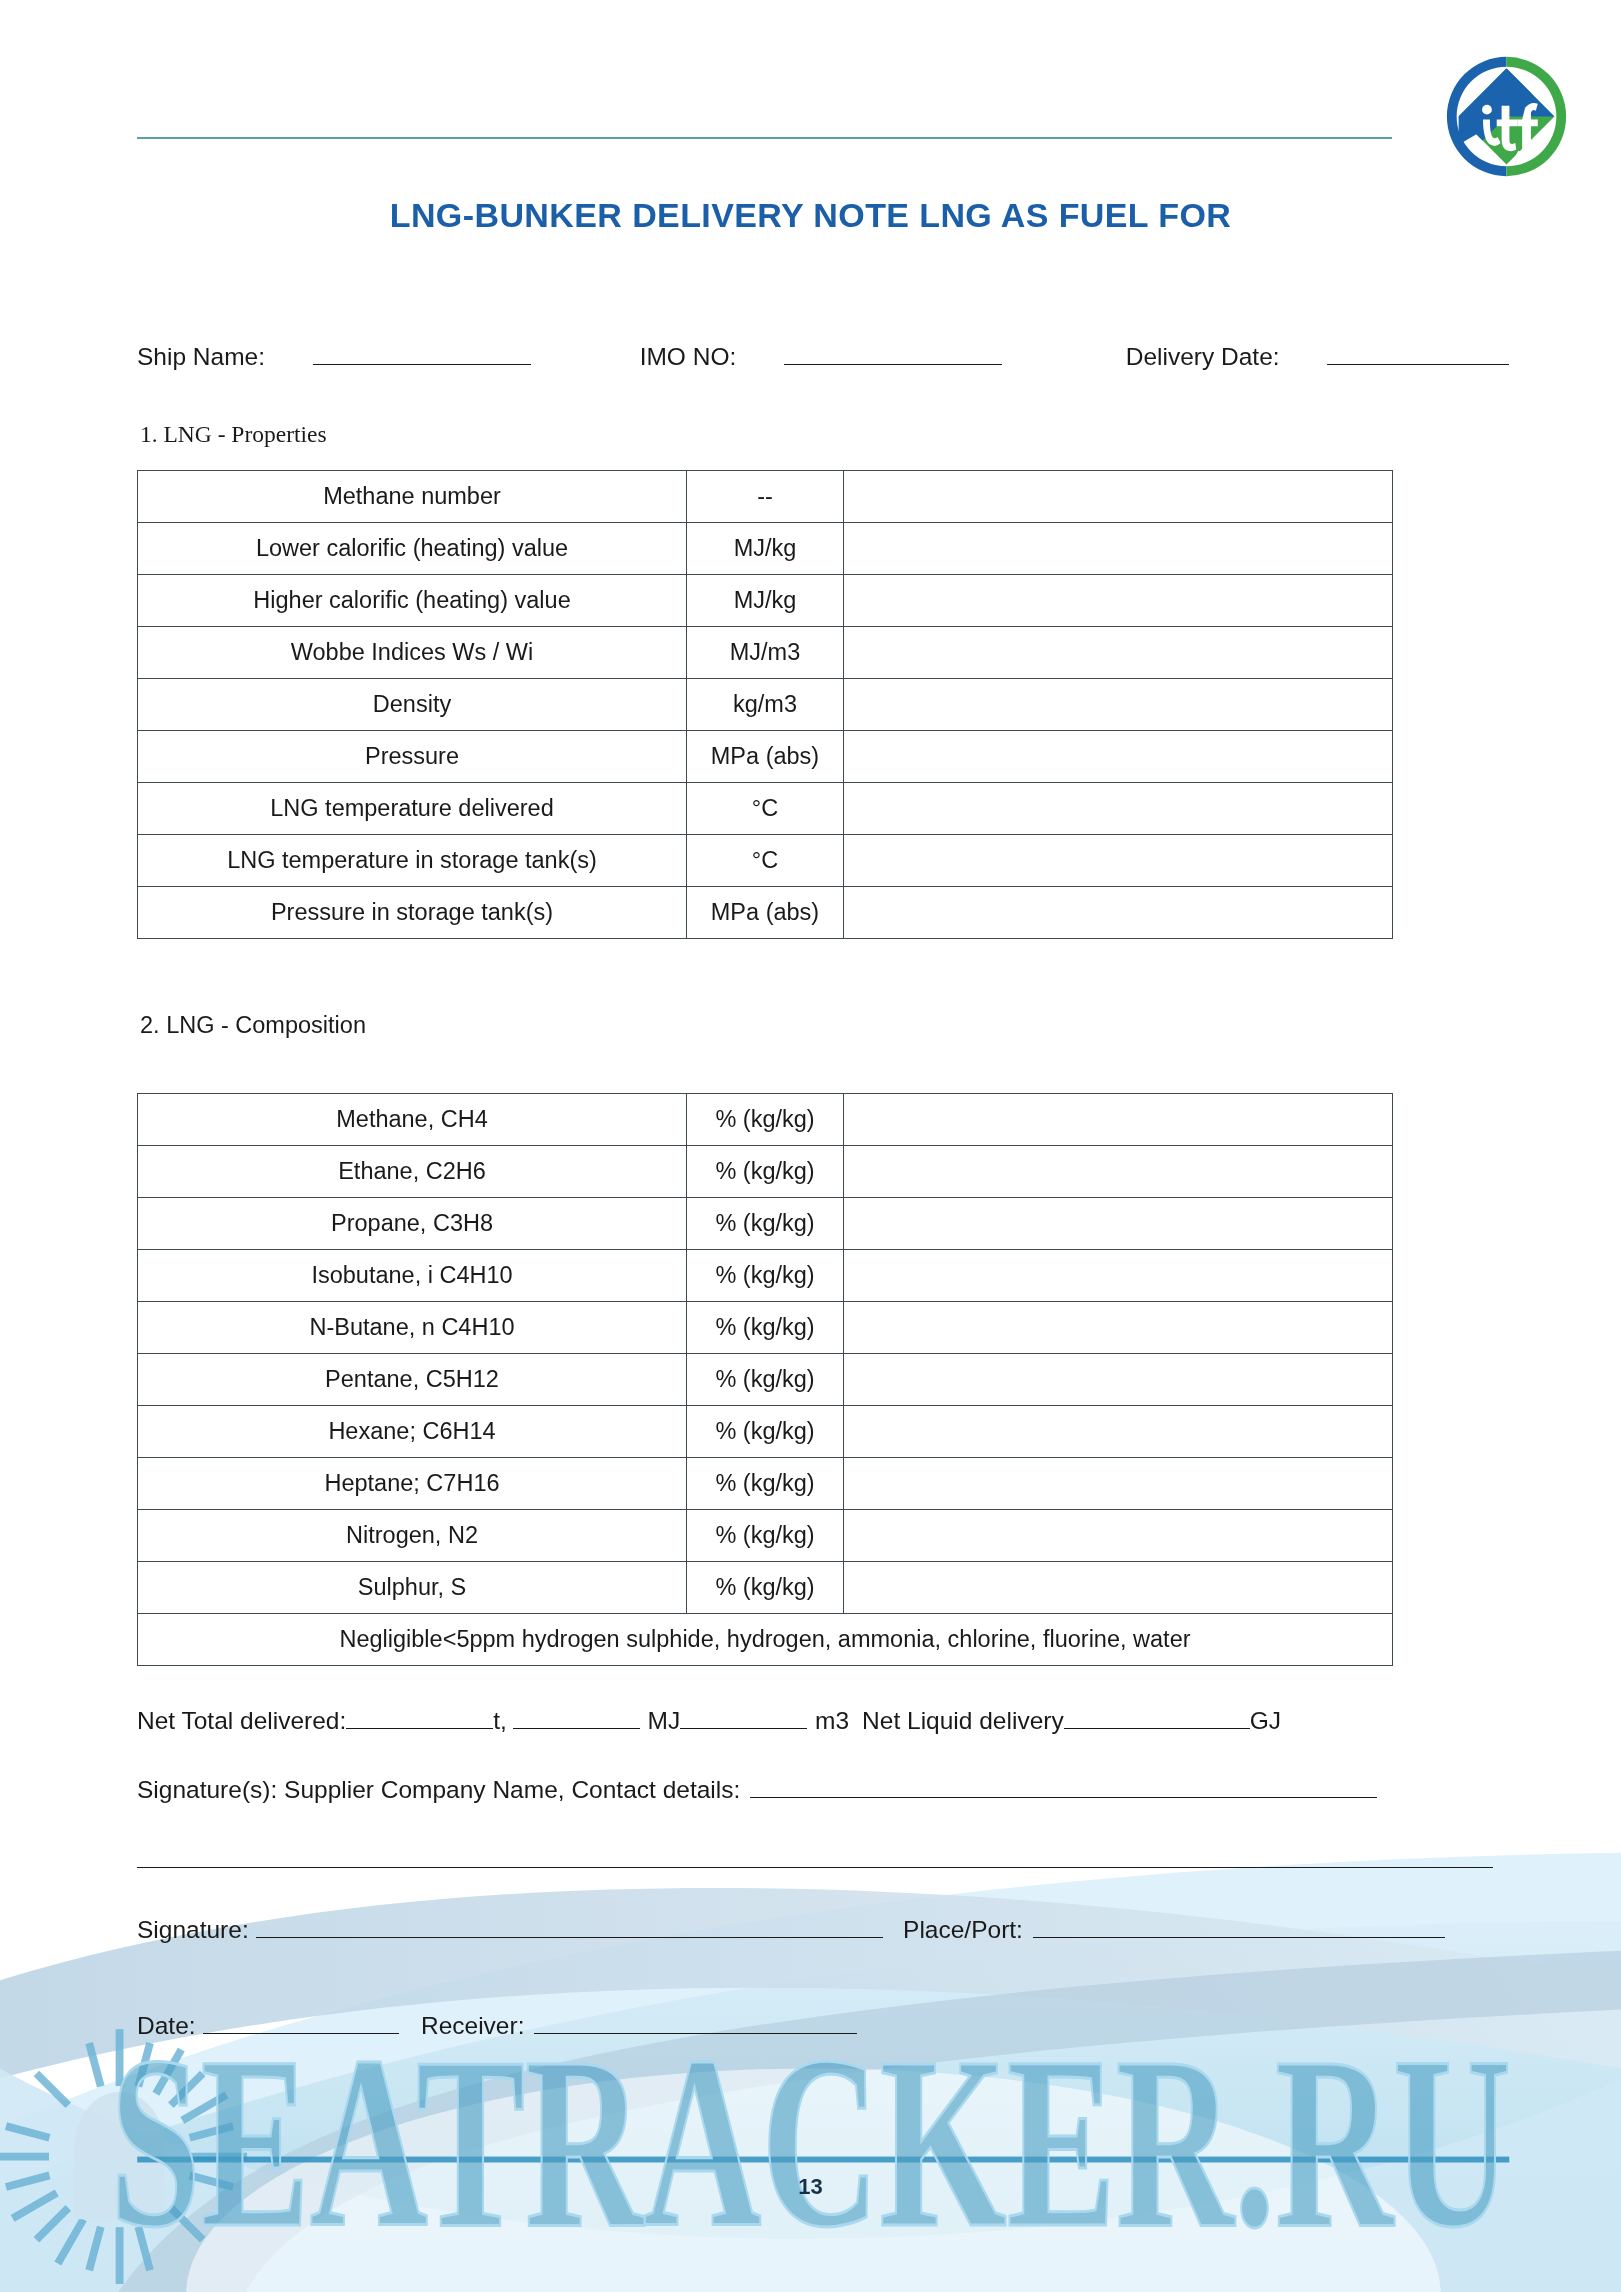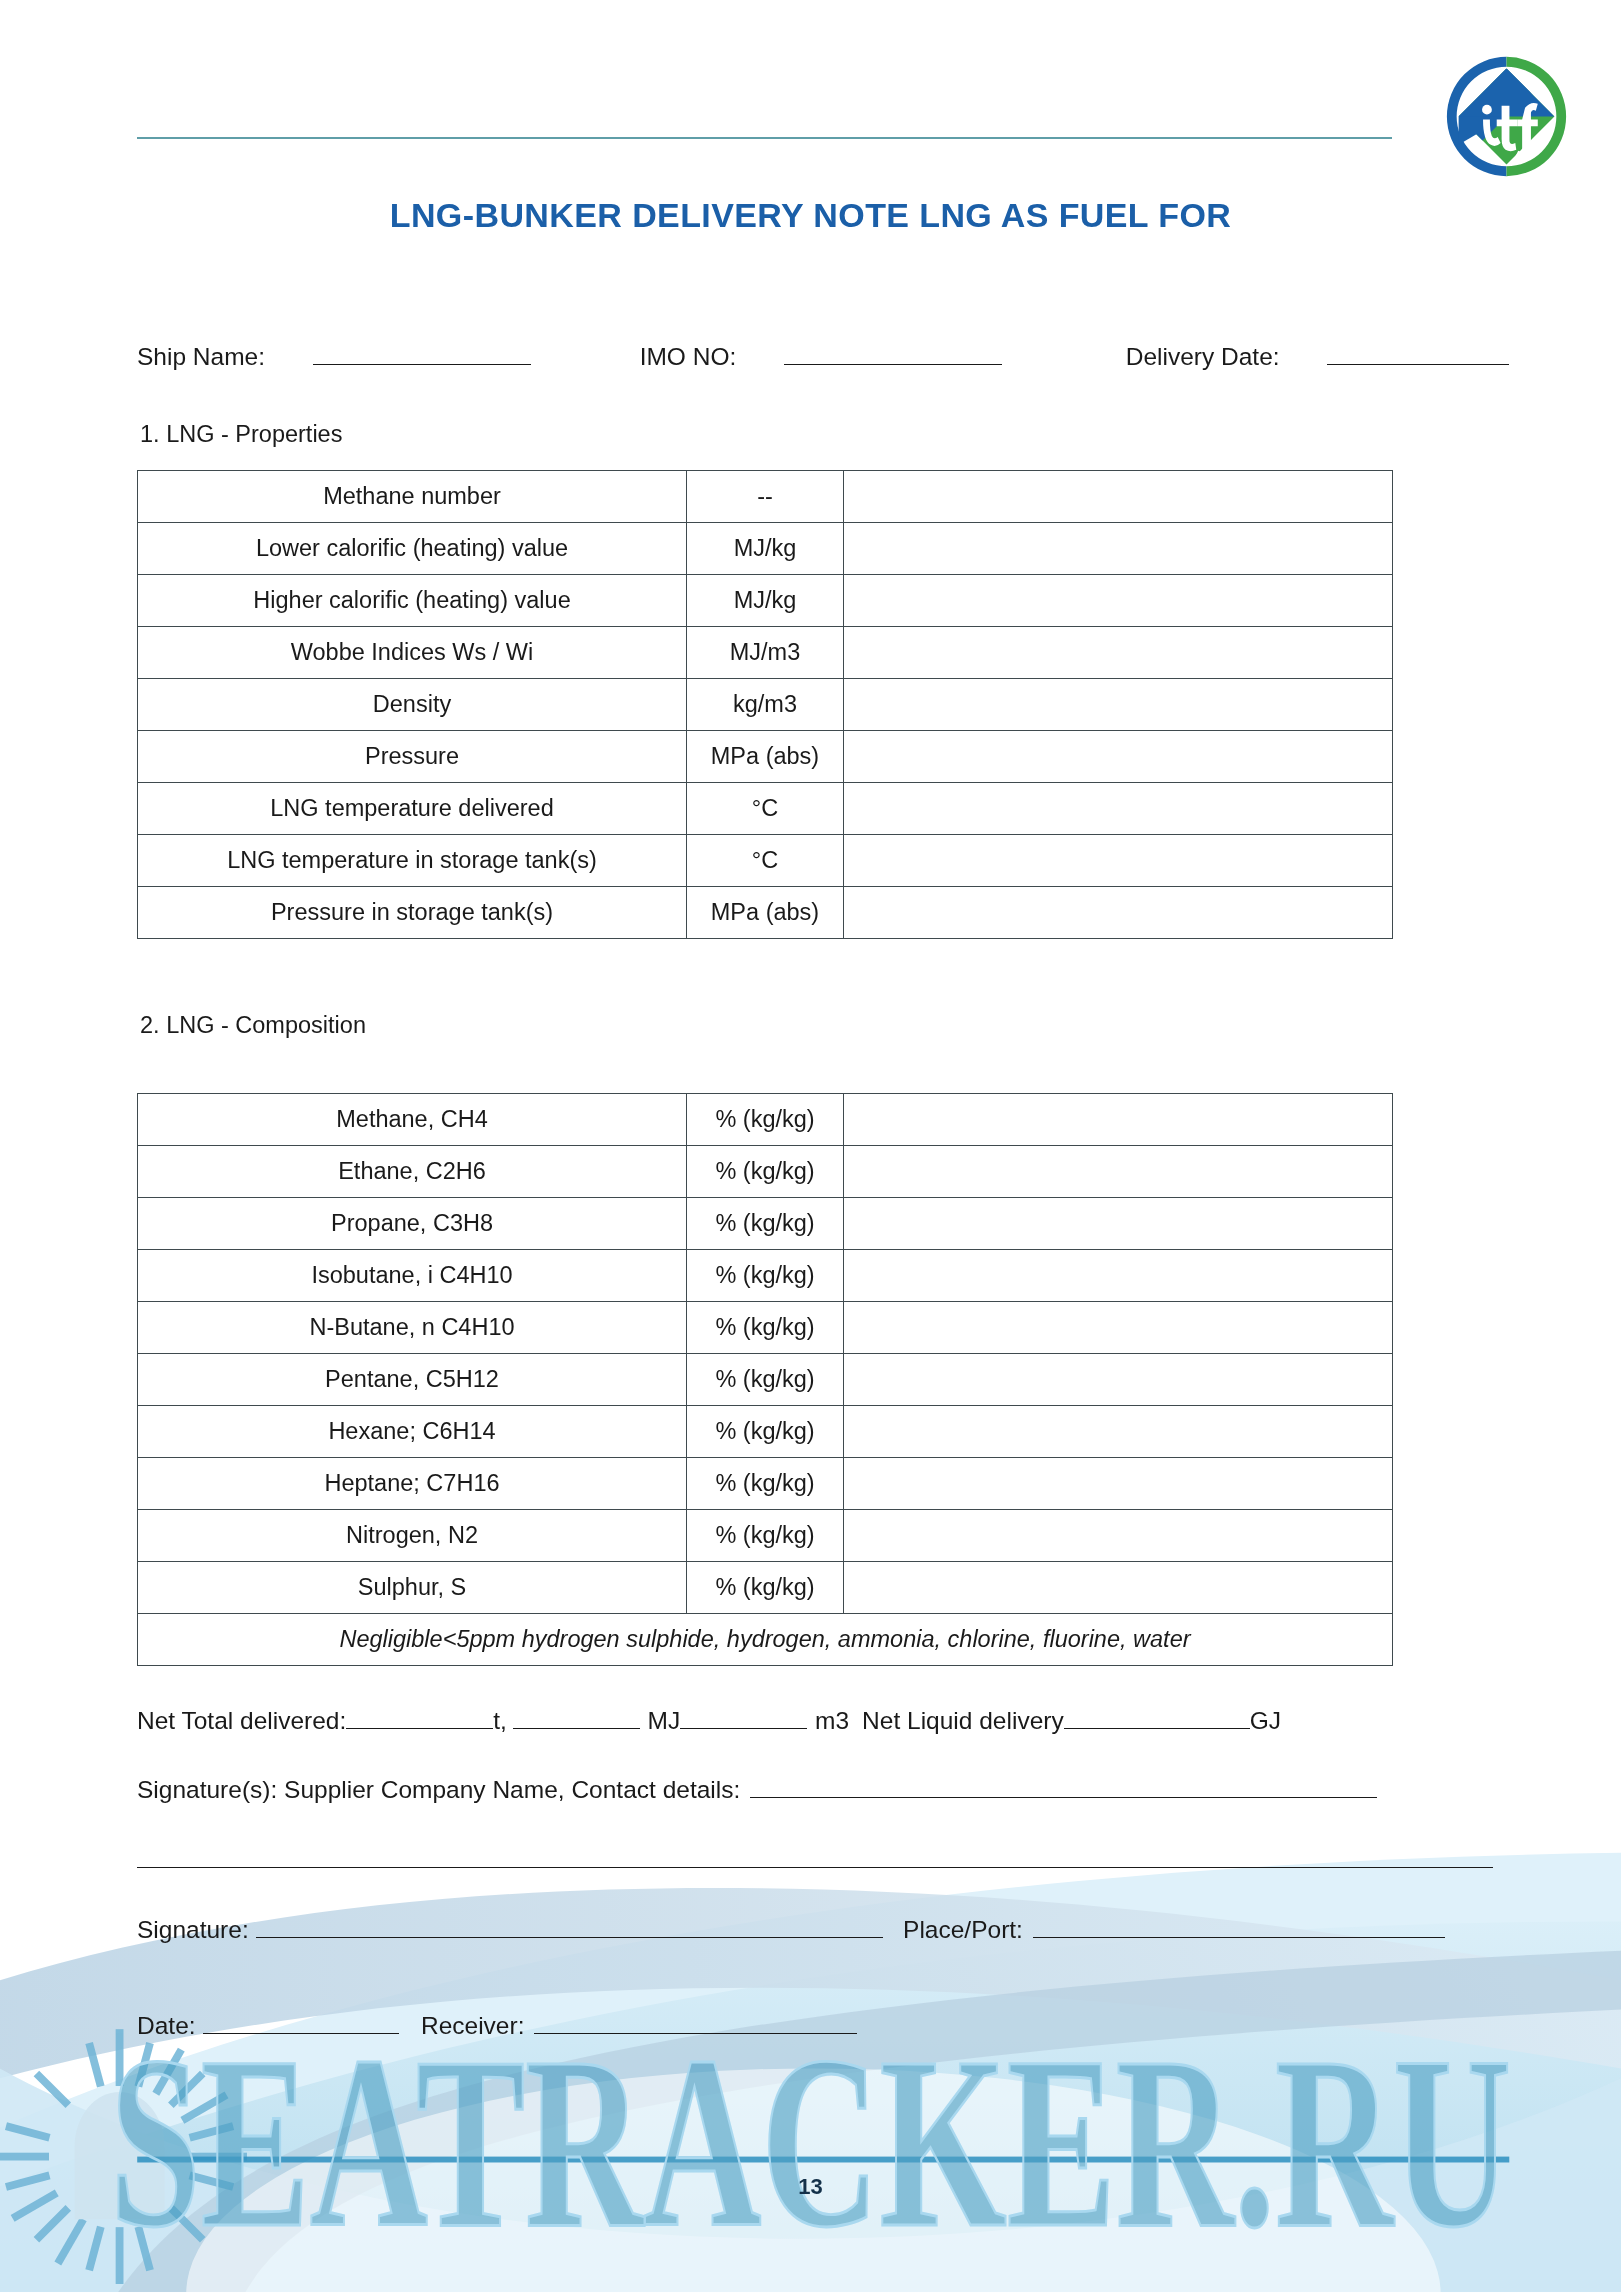--- a/index.html
+++ b/index.html
@@ -48,21 +48,21 @@
     height:19.6px;
   }
 
   .identity-row { left:137px; top:343px; width:1372px;gap:40px; }
 
   
   .section-head {
     position:absolute;
     font-size:23.5px; color:#1a1a1a;
   }
-  #sec1 { left:140px; top:421px; }
+  #sec1 { left:140px; top:421px;font-family:Liberation Serif, serif; }
   #sec2 { left:140px; top:1012px; }
 
   
   table.form-table {
     position:absolute;
     border-collapse:collapse;
     font-size:23.5px;
     color:#1a1a1a;
     background:#ffffff;
     text-align:center;
@@ -70,21 +70,21 @@
   table.form-table td {
     border:1.3px solid #3f4a4e;
     height:52px;
     padding:2px 11.8px;
     vertical-align:middle;
     font-weight:400;
   }
   table.form-table td.c-name  { width:549px; }
   table.form-table td.c-unit  { width:157px; }
   table.form-table td.c-value { width:549px; }
-  table.form-table td.c-full  { width:1255px;font-style:italic; }
+  table.form-table td.c-full  { width:1255px; }
 
   #table-properties  { left:137px; top:470px; }
   #table-composition { left:137px; top:1093px; }
 
   
   #net-total-row   { left:137px; top:1707px; }
   #supplier-row    { left:137px; top:1776px; }
   #supplier-blank  {
     position:absolute; left:137px; top:1867px;
     width:1356px; border-bottom:1.6px solid #1a1a1a; height:1px;

